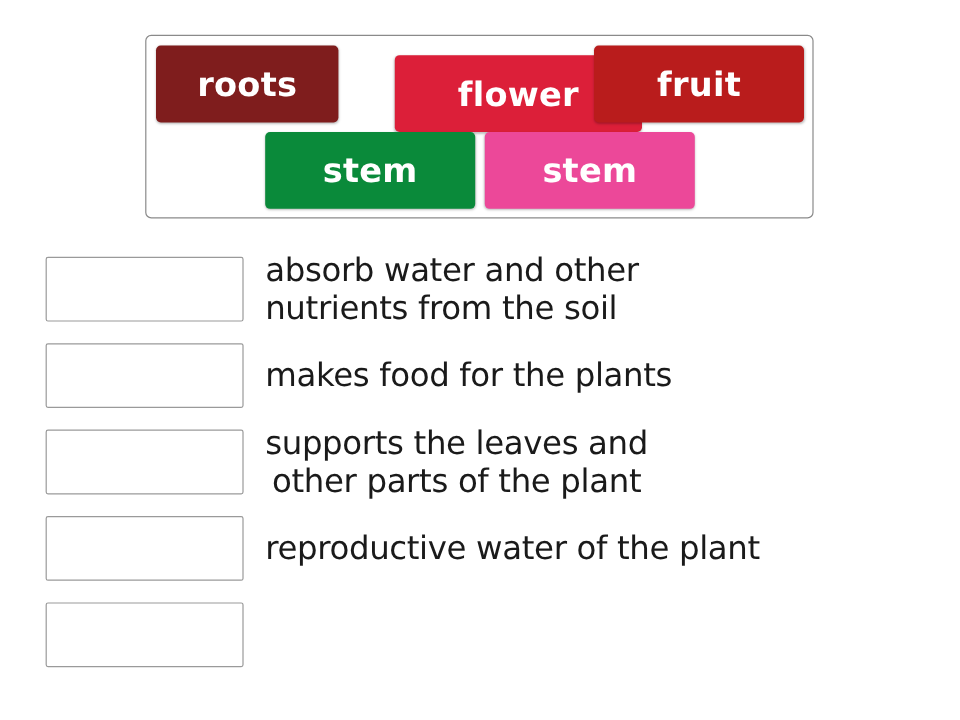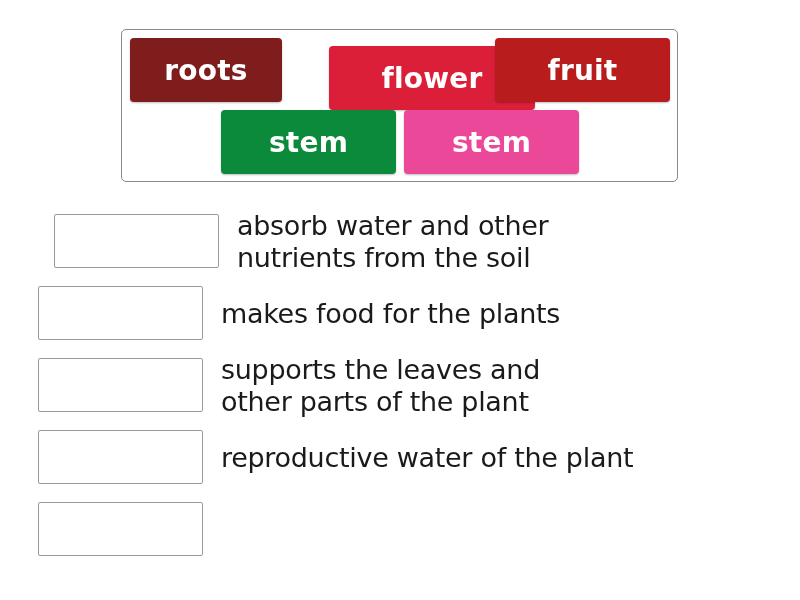--- a/index.html
+++ b/index.html
@@ -31,32 +31,32 @@
 <body>
 
 <div class="bank"></div>
 
 <div class="tile" style="left: 130px; top: 38px; width: 152px; background: #7f1d1d;">roots</div>
 <div class="tile" style="left: 312px; top: 46px; width: 206px; background: rgb(220, 31, 57); margin-left: 17px;">flower</div>
 <div class="tile" style="left: 495px; top: 38px; width: 175px; background: #b91c1c;">fruit</div>
 <div class="tile" style="left: 221px; top: 110px; width: 175px; background: rgb(10, 138, 58);">stem</div>
 <div class="tile" style="left: 404px; top: 110px; width: 175px; background: #ec4899;">stem</div>
 
-<div class="target-row" style="top:214px;margin-left:16px;">
+<div class="target-row" style="top:214px;">
   <div class="drop-box"></div>
   <div class="desc">absorb water and other
 nutrients from the soil</div>
 </div>
 
 <div class="target-row" style="top:286px;text-decoration:underline;">
   <div class="drop-box"></div>
   <div class="desc">makes food for the plants</div>
 </div>
 
-<div class="target-row" style="top:358px;">
+<div class="target-row" style="top:358px;text-align:center;">
   <div class="drop-box"></div>
   <div class="desc">supports the leaves and
 other parts of the plant</div>
 </div>
 
 <div class="target-row" style="top:430px;">
   <div class="drop-box"></div>
   <div class="desc">reproductive water of the plant</div>
 </div>
 

